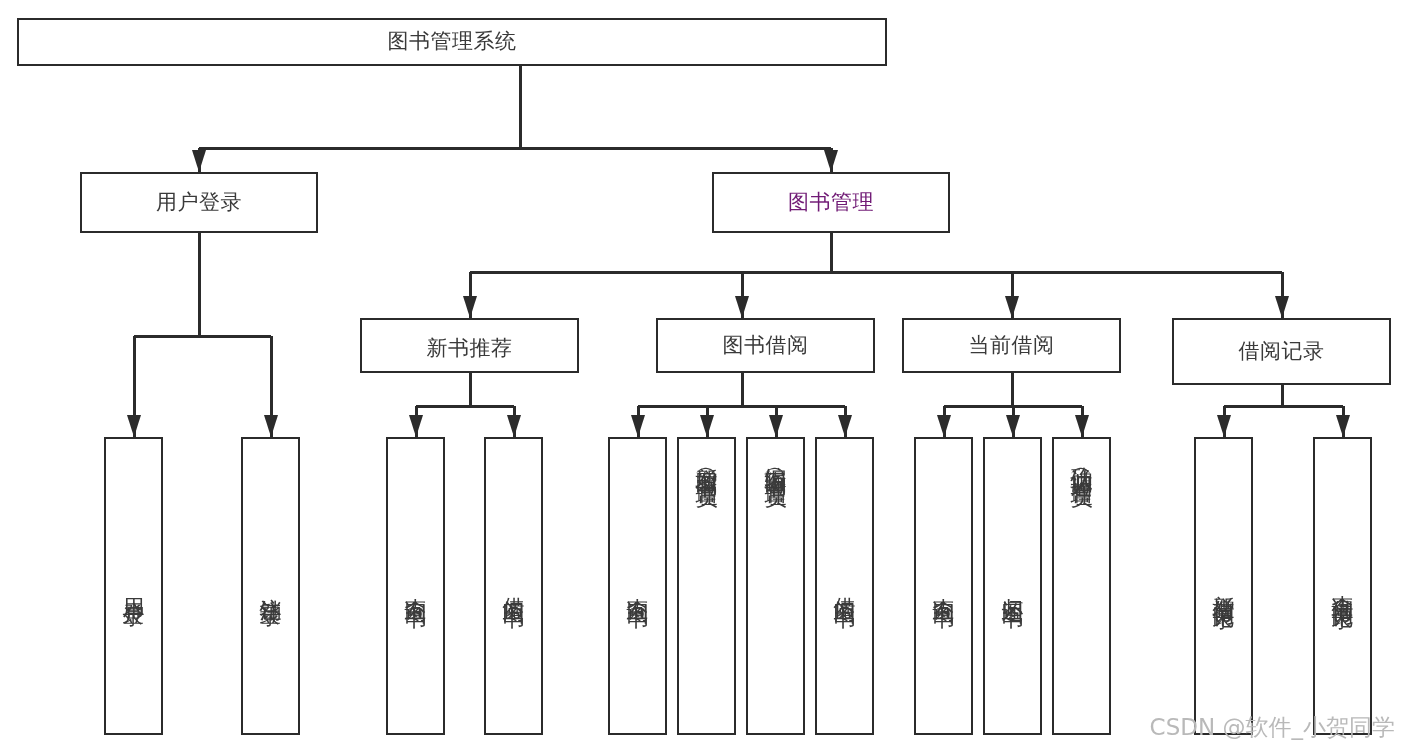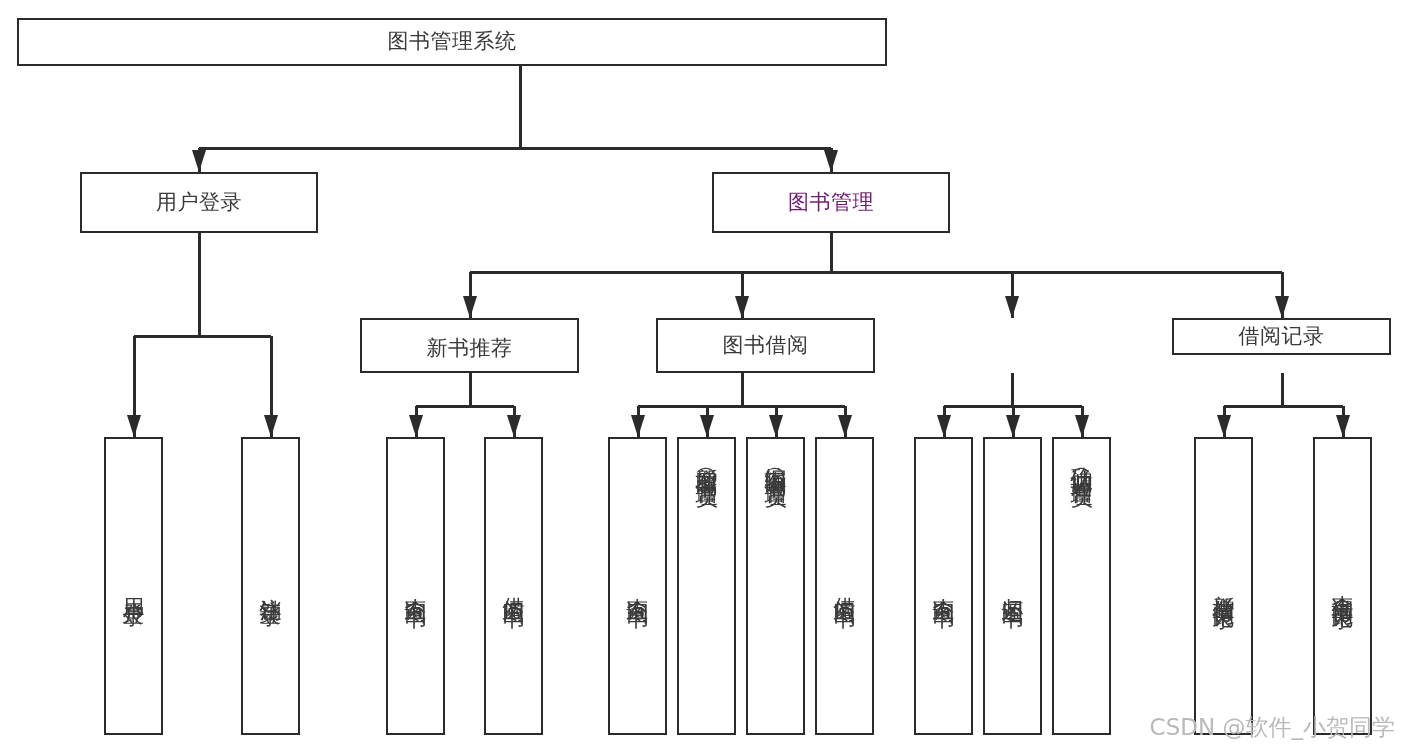--- a/index.html
+++ b/index.html
@@ -128,21 +128,24 @@
   <div class="node-box" id="node-l2_book_admin" style="left: 712px; top: 172px; width: 238px; height: 61px; border-color: rgb(43, 43, 43); background: rgb(255, 255, 255);">
     <span class="node-label" style="color: #701a75;">图书管理</span>
   </div>
 
   <div class="node-box" id="node-l3_new_book_rec" style="left: 360px; top: 318px; width: 219px; height: 55px; border-color: rgb(43, 43, 43); background: rgb(255, 255, 255);">
     <span class="node-label" style="color: rgb(58, 58, 58); margin-top: 7px;">新书推荐</span>
   </div>
   <div class="node-box" id="node-l3_book_borrow" style="left: 632px; top: 318px; width: 219px; height: 55px; border-color: rgb(43, 43, 43); background: rgb(255, 255, 255); margin-left: 24px;">
     <span class="node-label" style="color: rgb(58, 58, 58);">图书借阅</span>
   </div>
-  <div class="node-box" id="node-l3_loan_record" style="left: 1172px; top: 318px; width: 219px; height: 37px; border-color: rgb(43, 43, 43); background: rgb(255, 255, 255);">
+  <div class="node-box" id="node-l3_current_loan" style="left: 902px; top: 318px; width: 219px; height: 55px; border-color: rgb(43, 43, 43); background: rgb(255, 255, 255);">
+    <span class="node-label" style="color: rgb(58, 58, 58);">当前借阅</span>
+  </div>
+  <div class="node-box" id="node-l3_loan_record" style="left: 1172px; top: 318px; width: 219px; height: 67px; border-color: rgb(43, 43, 43); background: rgb(255, 255, 255);">
     <span class="node-label" style="color: rgb(58, 58, 58);">借阅记录</span>
   </div>
 
   <div class="node-box vertical v-center" id="node-leaf_user_login" style="left: 104px; top: 437px; width: 59px; height: 298px; border-color: rgb(43, 43, 43); background: rgb(255, 255, 255);">
     <span class="node-label" style="color: rgb(58, 58, 58);">用户登录</span>
   </div>
   <div class="node-box vertical v-center" id="node-leaf_user_logout" style="left: 241px; top: 437px; width: 59px; height: 298px; border-color: rgb(43, 43, 43); background: rgb(255, 255, 255);">
     <span class="node-label" style="color: rgb(58, 58, 58);">注销登录</span>
   </div>
 

